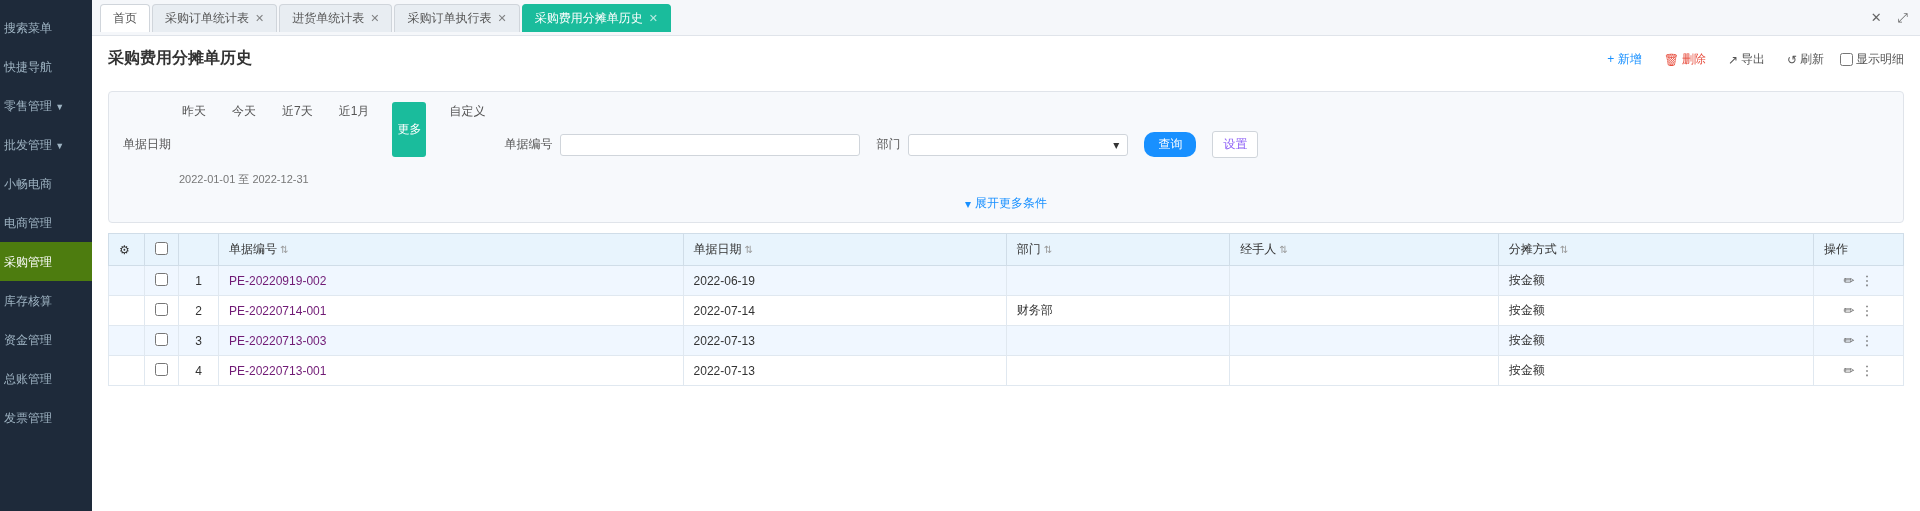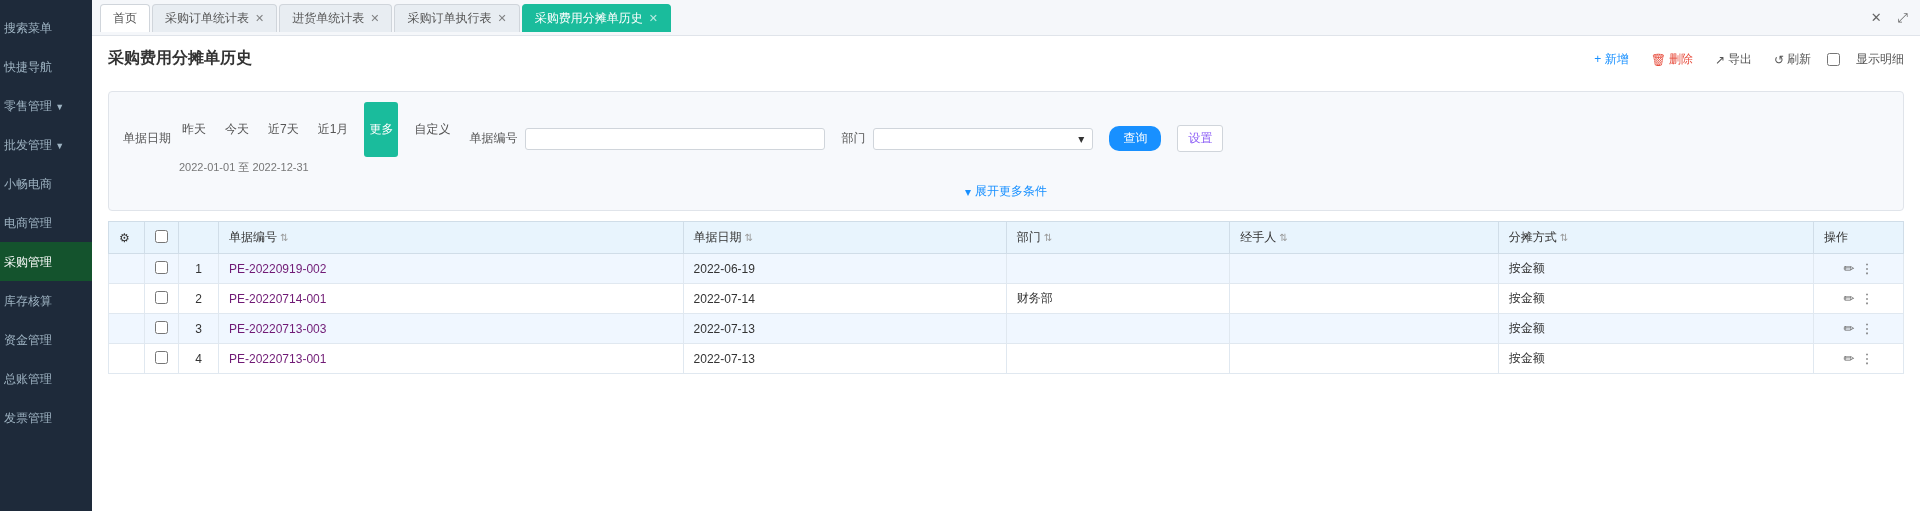--- a/index.html
+++ b/index.html
@@ -18,21 +18,21 @@
     }
     .sidebar-item {
       width: 100%;
       text-align: left;
       padding: 10px 4px;
       cursor: pointer;
       font-size: 12px;
       color: #9eb3c2;
       position: relative;
     }
-    .sidebar-item.active { background: #14532d; color: #fff; }
+    .sidebar-item.active { background: #4d7c0f; color: #fff; }
     .sidebar-item .label { margin-top: 2px; }
 
     
     .main-area {
       flex: 1;
       display: flex;
       flex-direction: column;
       background: #fff;
       overflow: hidden;
     }
@@ -122,21 +122,21 @@
       cursor: pointer;
       font-size: 12px;
       color: #555;
       padding: 3px 6px;
     }
     .btn-add { color: #1890ff; text-align: center; }
     .btn-delete { color: #e74c3c; }
     .checkbox-display {
       display: flex;
       align-items: center;
-      gap: 16px;
+      gap: 3px;
       font-size: 12px;
       color: #555;
     }
 
     
     .search-bar {
       background: #f7f9fc;
       border: 1px solid #e0e4ea;
       border-radius: 4px;
       padding: 10px 14px;
@@ -153,39 +153,39 @@
       align-items: center;
       gap: 8px;
     }
     .search-label {
       font-size: 12px;
       color: #555;
       white-space: nowrap;
     }
     .date-shortcuts {
       display: flex;
-      align-items: center;
-      gap: 13px;
+      align-items: flex-start;
+      gap: 20px;
       font-size: 12px;
     }
     .date-shortcut {
       color: #555;
       cursor: pointer;
       padding: 1px 3px;
     }
     .date-shortcut.more {
       background: #1abc9c;
       color: #fff;
       border-radius: 3px;
       padding: 19px 5px;
     }
     .date-range-text {
       font-size: 11px;
       color: #777;
-      margin-top: 3px;
+      margin-top: 15px;
     }
     .search-input {
       border: 1px solid #d0d5db;
       border-radius: 3px;
       padding: 3px 8px;
       font-size: 12px;
       width: 220px;
       outline: none;
     }
     .dept-select {

